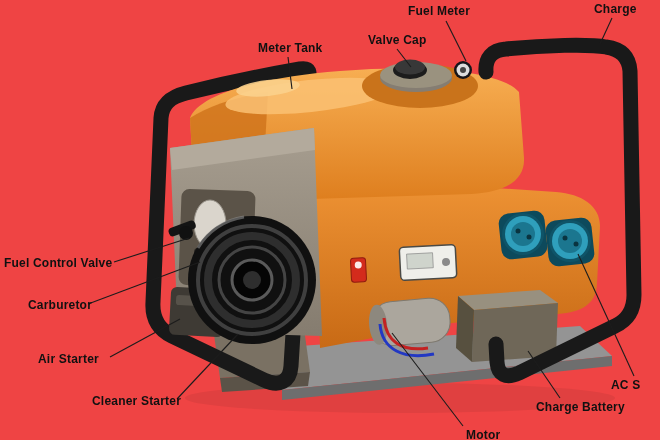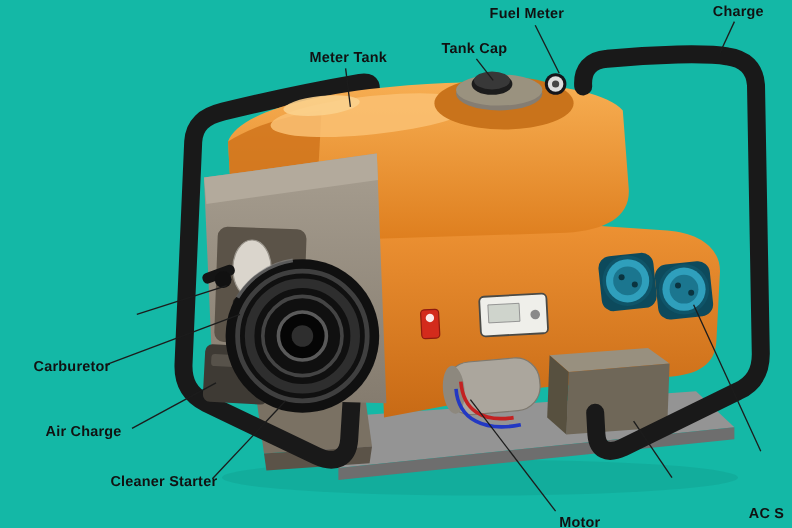--- a/index.html
+++ b/index.html
@@ -1,18 +1,18 @@
 <!DOCTYPE html>
 <html><head>
 <meta charset="utf-8">
 <style>
   * { margin:0; padding:0; box-sizing:border-box; }
   html,body { background:#fff; }
   body { font-family:"Liberation Sans", sans-serif; }
-  .stage { position:relative; width:660px; height:440px; background:#14b8a6; overflow:hidden; }
+  .stage { position:relative; width:660px; height:440px; background:#ef4444; overflow:hidden; }
   .layer { position:absolute; left:0; top:0; }
   .label { position:absolute; font-size:12px; font-weight:bold; color:#111; white-space:nowrap; letter-spacing:.2px; }
 </style>
 </head>
 <body>
 
 <div class="stage">
 
   <svg class="layer" width="660" height="440" viewBox="0 0 660 440">
     <defs>
@@ -165,21 +165,23 @@
       <line x1="88" y1="304" x2="200" y2="262"></line>
       <line x1="110" y1="357" x2="180" y2="319"></line>
       <line x1="177" y1="399" x2="238" y2="334"></line>
       <line x1="560" y1="398" x2="528" y2="351"></line>
       <line x1="634" y1="376" x2="578" y2="254"></line>
       <line x1="463" y1="426" x2="392" y2="333"></line>
     </g>
   </svg>
 
   <div class="label" style="left:408px; top:4px;">Fuel Meter</div>
-  <div class="label" style="left:368px; top:33px;">Tank Cap</div>
+  <div class="label" style="left:368px; top:33px;">Valve Cap</div>
   <div class="label" style="left:258px; top:41px;">Meter Tank</div>
   <div class="label" style="left:594px; top:2px;">Charge</div>
+  <div class="label" style="left:4px;   top:256px;">Fuel Control Valve</div>
   <div class="label" style="left:28px;  top:298px;">Carburetor</div>
-  <div class="label" style="left:38px;  top:352px;">Air Charge</div>
+  <div class="label" style="left:38px;  top:352px;">Air Starter</div>
   <div class="label" style="left:92px;  top:394px;">Cleaner Starter</div>
-  <div class="label" style="left:624px; top:378px;margin-top:43px;">AC S</div>
+  <div class="label" style="left:536px; top:400px;">Charge Battery</div>
+  <div class="label" style="left:611px; top:378px;">AC S</div>
   <div class="label" style="left:466px; top:428px;">Motor</div>
 </div>
 
 </body></html>

